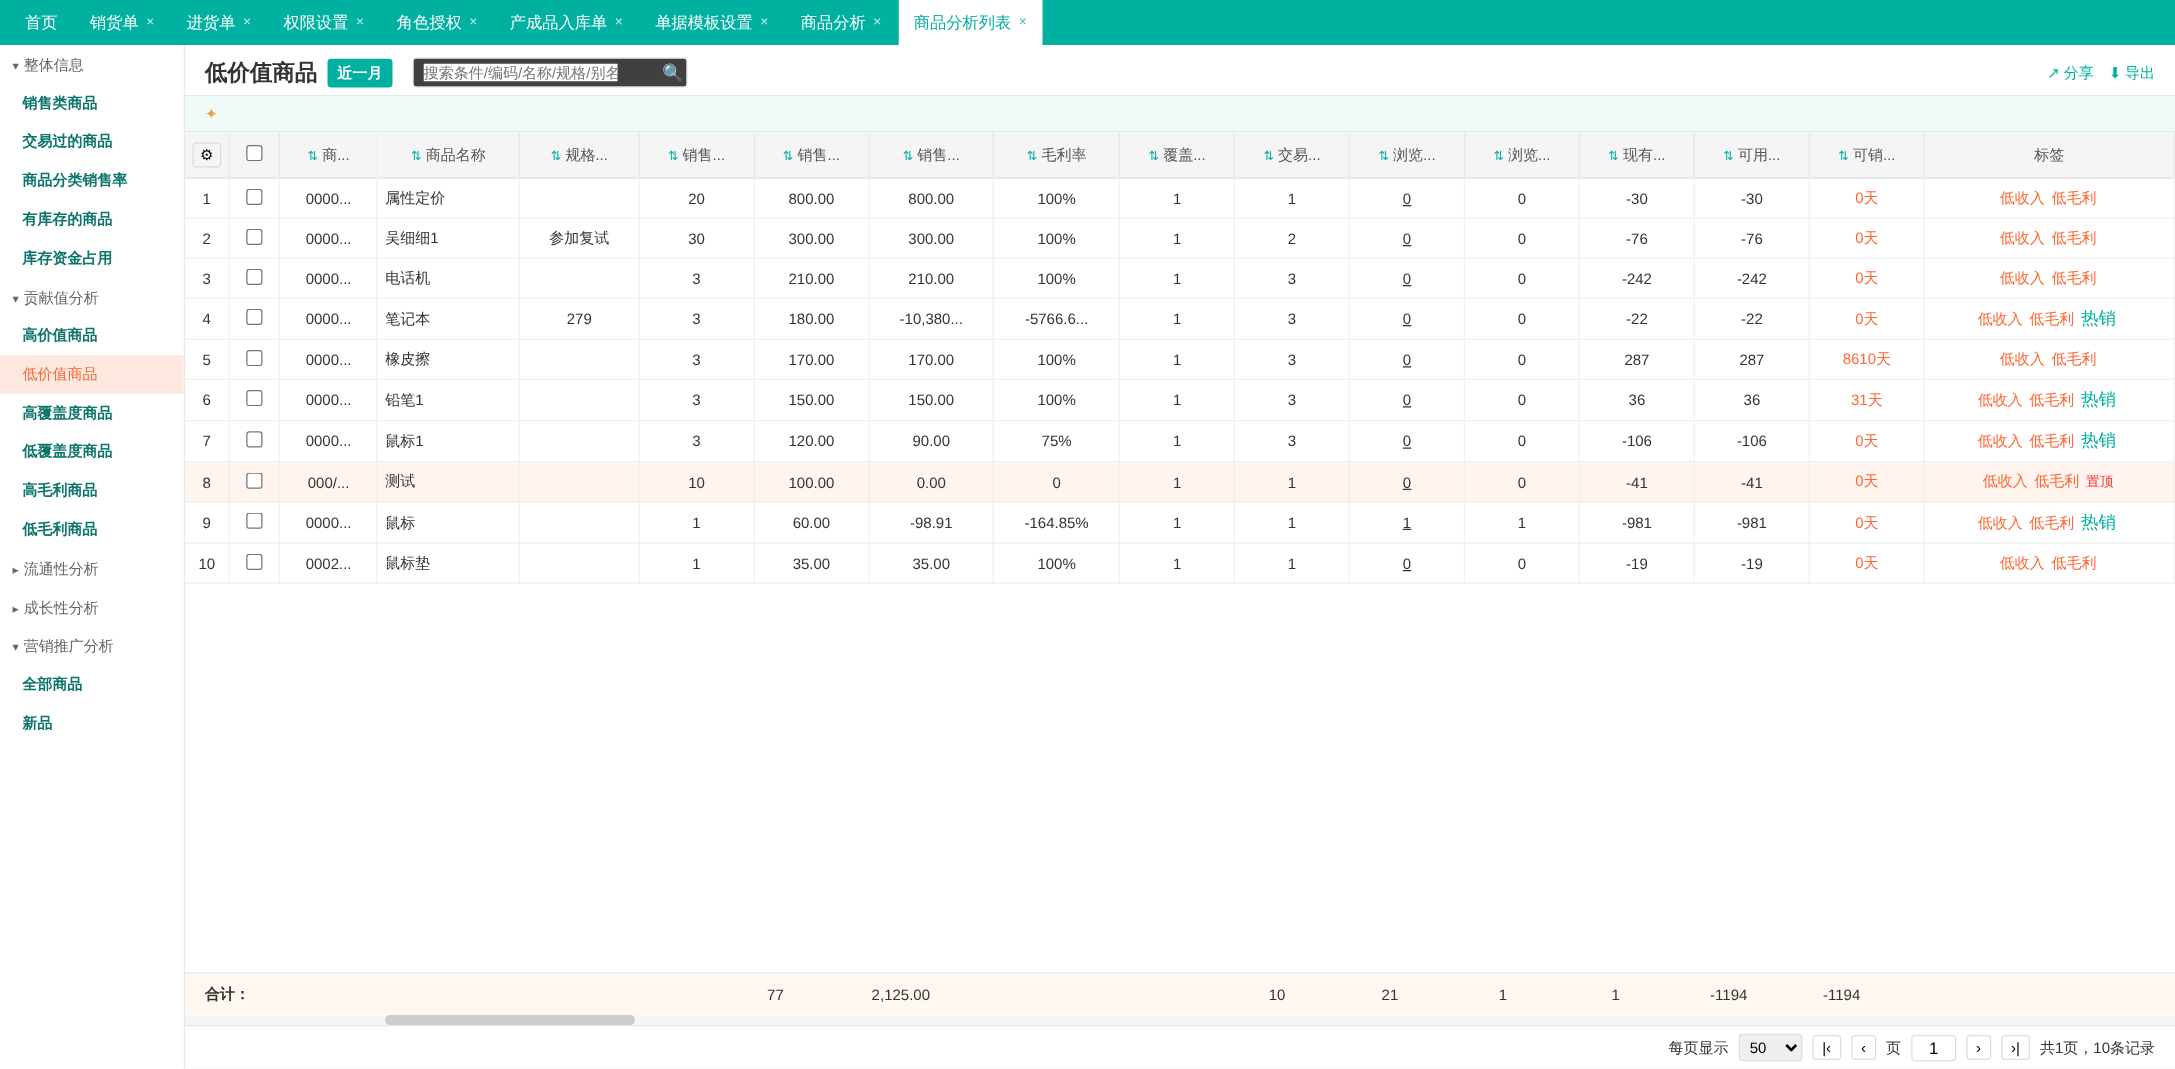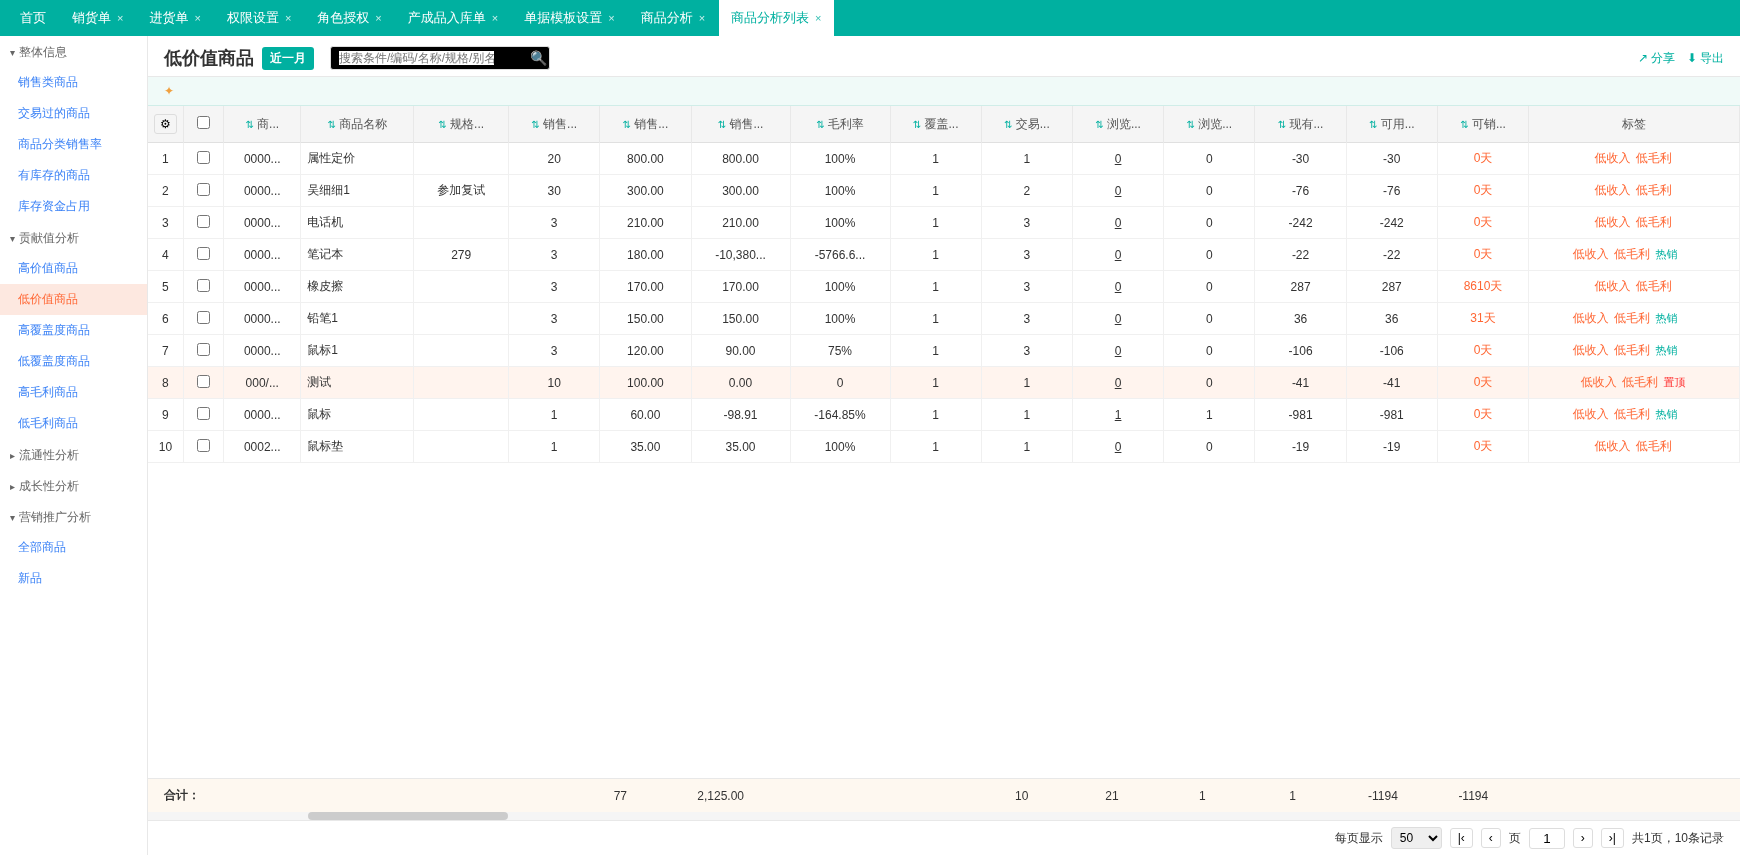--- a/index.html
+++ b/index.html
@@ -48,22 +48,23 @@
       color: #666;
       display: flex;
       align-items: center;
       gap: 4px;
       cursor: pointer;
     }
     .sidebar-group-header .arrow { font-size: 10px; }
     .sidebar-item {
       padding: 7px 10px 7px 18px;
       font-size: 12px;
-      color: #3b82f6;
+      color: #0f766e;
       cursor: pointer;
+      font-weight: bold;
     }
     .sidebar-item.active { background: #fde8e0; color: #ff6633; font-weight: 500; }
 
     
     .content {
       flex: 1;
       display: flex;
       flex-direction: column;
       overflow: hidden;
     }
@@ -92,21 +93,21 @@
       cursor: pointer;
       font-weight: bold;
     }
     .search-box {
       display: flex;
       align-items: center;
       border: 1px solid #ddd;
       border-radius: 3px;
       padding: 3px 8px;
       margin-left: 8px;
-      background: #000000;
+      background: #404040;
       width: 220px;
       gap: 36px;
     }
     .search-box input {
       border: none;
       outline: none;
       font-size: 12px;
       color: #999;
       width: 180px;
     }
@@ -166,21 +167,21 @@
     th .sort-icon { color: #00b0a0; font-size: 10px; }
     td {
       padding: 7px 6px;
       text-align: center;
       border-right: 1px solid #f0f0f0;
       border-bottom: 1px solid #f0f0f0;
       white-space: nowrap;
     }
     tbody tr.highlighted { background: #fff4ee; }
     .tag-orange { color: #ff6633; font-size: 12px; margin-right: 2px; }
-    .tag-green { color: #00b0a0; font-size: 11px; margin-right: 18px; }
+    .tag-green { color: #00b0a0; font-size: 14px; margin-right: 4px; }
     .tag-red { color: #ff3333; font-size: 11px; margin-right: 2px; }
     .underline { text-decoration: underline; color: #333; }
     .text-orange { color: #ff6633; }
     .text-left { text-align: left; }
     .settings-col { width: 30px; }
     .gear-btn { background: none; border: 1px solid #ddd; border-radius: 3px; padding: 2px 5px; cursor: pointer; font-size: 12px; }
 
     
     .table-footer {
       background: #fef8f0;

